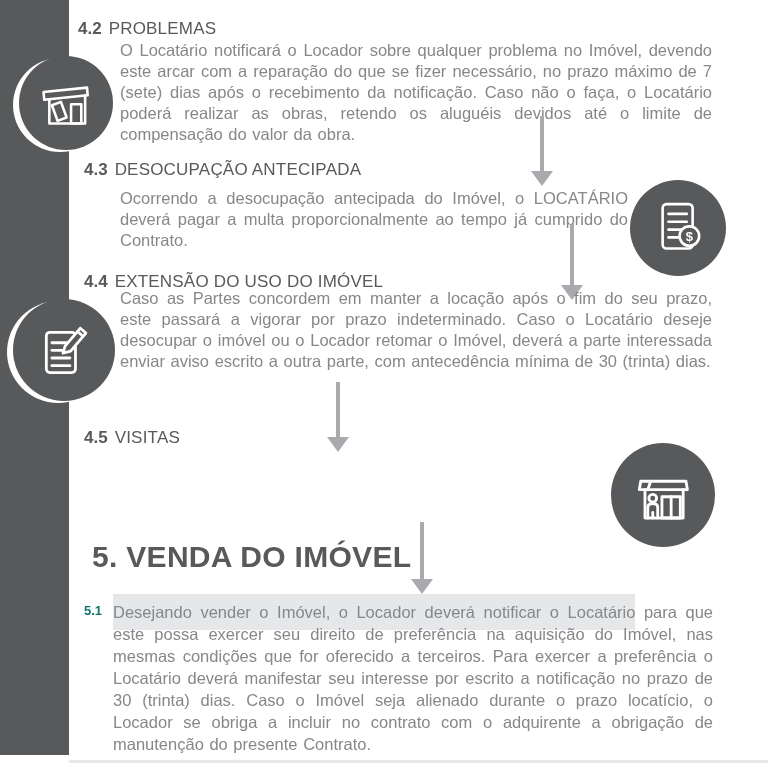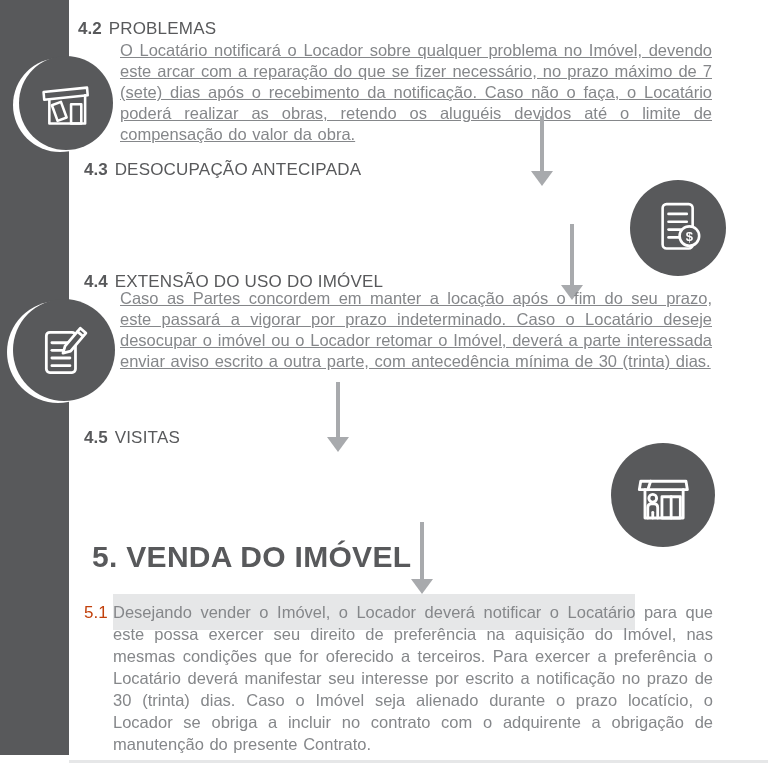--- a/index.html
+++ b/index.html
@@ -22,23 +22,23 @@
   .arrow{position:absolute;width:22px;}
   .arrow .shaft{position:absolute;left:9px;top:0;width:4px;background:#a8aaad;}
   .arrow .head{position:absolute;bottom:0;left:0;width:0;height:0;
     border-left:11px solid transparent;border-right:11px solid transparent;border-top:15px solid #a8aaad;}
 
   
   .sec-head{position:absolute;font-size:17px;color:#58595b;white-space:nowrap;}
   .sec-head .num{font-weight:700;margin-right:7px;}
   .sec-head .title{font-weight:400;letter-spacing:.2px;}
   .sec-body{position:absolute;font-size:16.5px;line-height:21px;text-align:justify;
-    color:#85878a;word-spacing:1px;margin:0;text-decoration:underline;}
+    color:#85878a;word-spacing:1px;margin:0;}
   .chapter{position:absolute;font-size:30px;font-weight:700;color:#58595b;letter-spacing:.3px;white-space:nowrap;}
-  .clause-num{position:absolute;font-size:17px;font-weight:400;color:#c2410c;}
+  .clause-num{position:absolute;font-size:13px;font-weight:700;color:#0f766e;}
   .clause-body{position:absolute;font-size:16.5px;line-height:22px;text-align:justify;
     color:#85878a;word-spacing:1px;margin:0;}
   .hl{background:#e6e7e8;padding:9px 0;}
 </style>
 </head>
 <body>
 
 <div class="page">
 
   <div class="sidebar"></div>
@@ -61,20 +61,21 @@
   </div>
 
   <div class="arrow" style="left:531px;top:116px;height:70px;">
     <div class="shaft" style="height:57px;"></div>
       <div class="head"></div>
   </div>
 
   <div class="sec-head" style="left:84px;top:160px;">
     <span class="num">4.3</span><span class="title">DESOCUPAÇÃO ANTECIPADA</span>
   </div>
+  <p class="sec-body" style="left:120px;top:188px;width:508px;">Ocorrendo a desocupação antecipada do Imóvel, o LOCATÁRIO deverá pagar a multa proporcionalmente ao tempo já cumprido do Contrato.</p>
 
   <div class="circle" style="left:630px;top:180px;width:96px;height:96px;">
     <svg viewBox="0 0 100 100">
       <g class="icon-stroke">
         <rect x="27" y="14" width="46" height="68" rx="6"></rect>
         <line x1="36" y1="29" x2="64" y2="29"></line>
         <line x1="36" y1="41" x2="64" y2="41"></line>
         <line x1="36" y1="53" x2="58" y2="53"></line>
         <line x1="36" y1="65" x2="54" y2="65"></line>
         <circle cx="68" cy="63" r="15" fill="#58595b"></circle>

